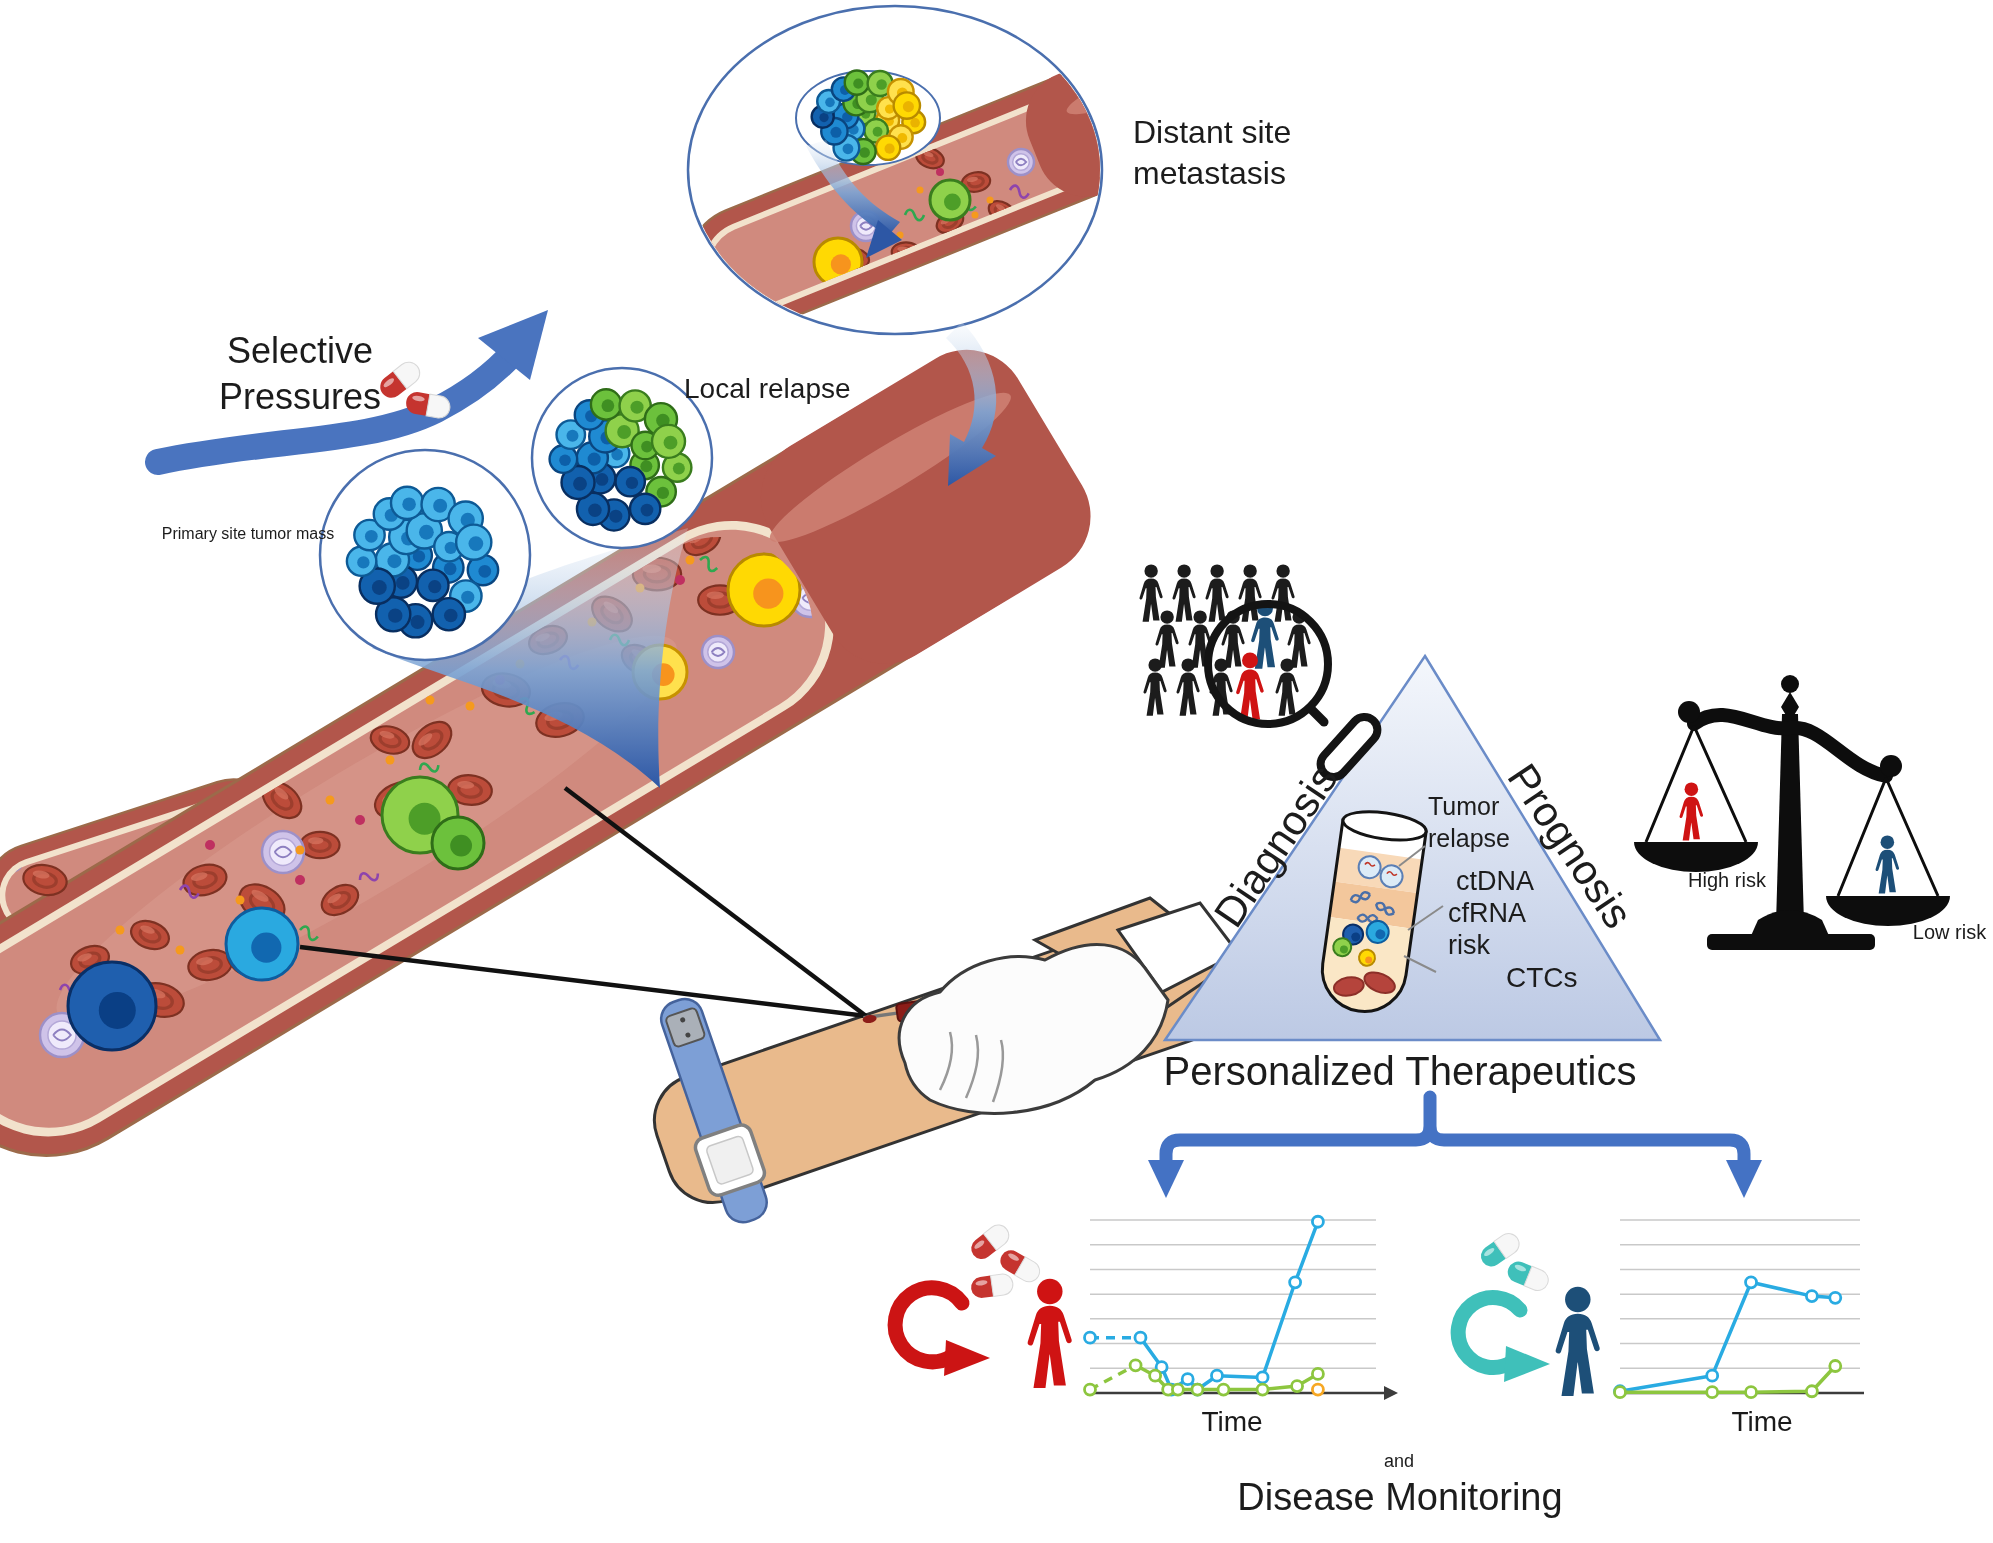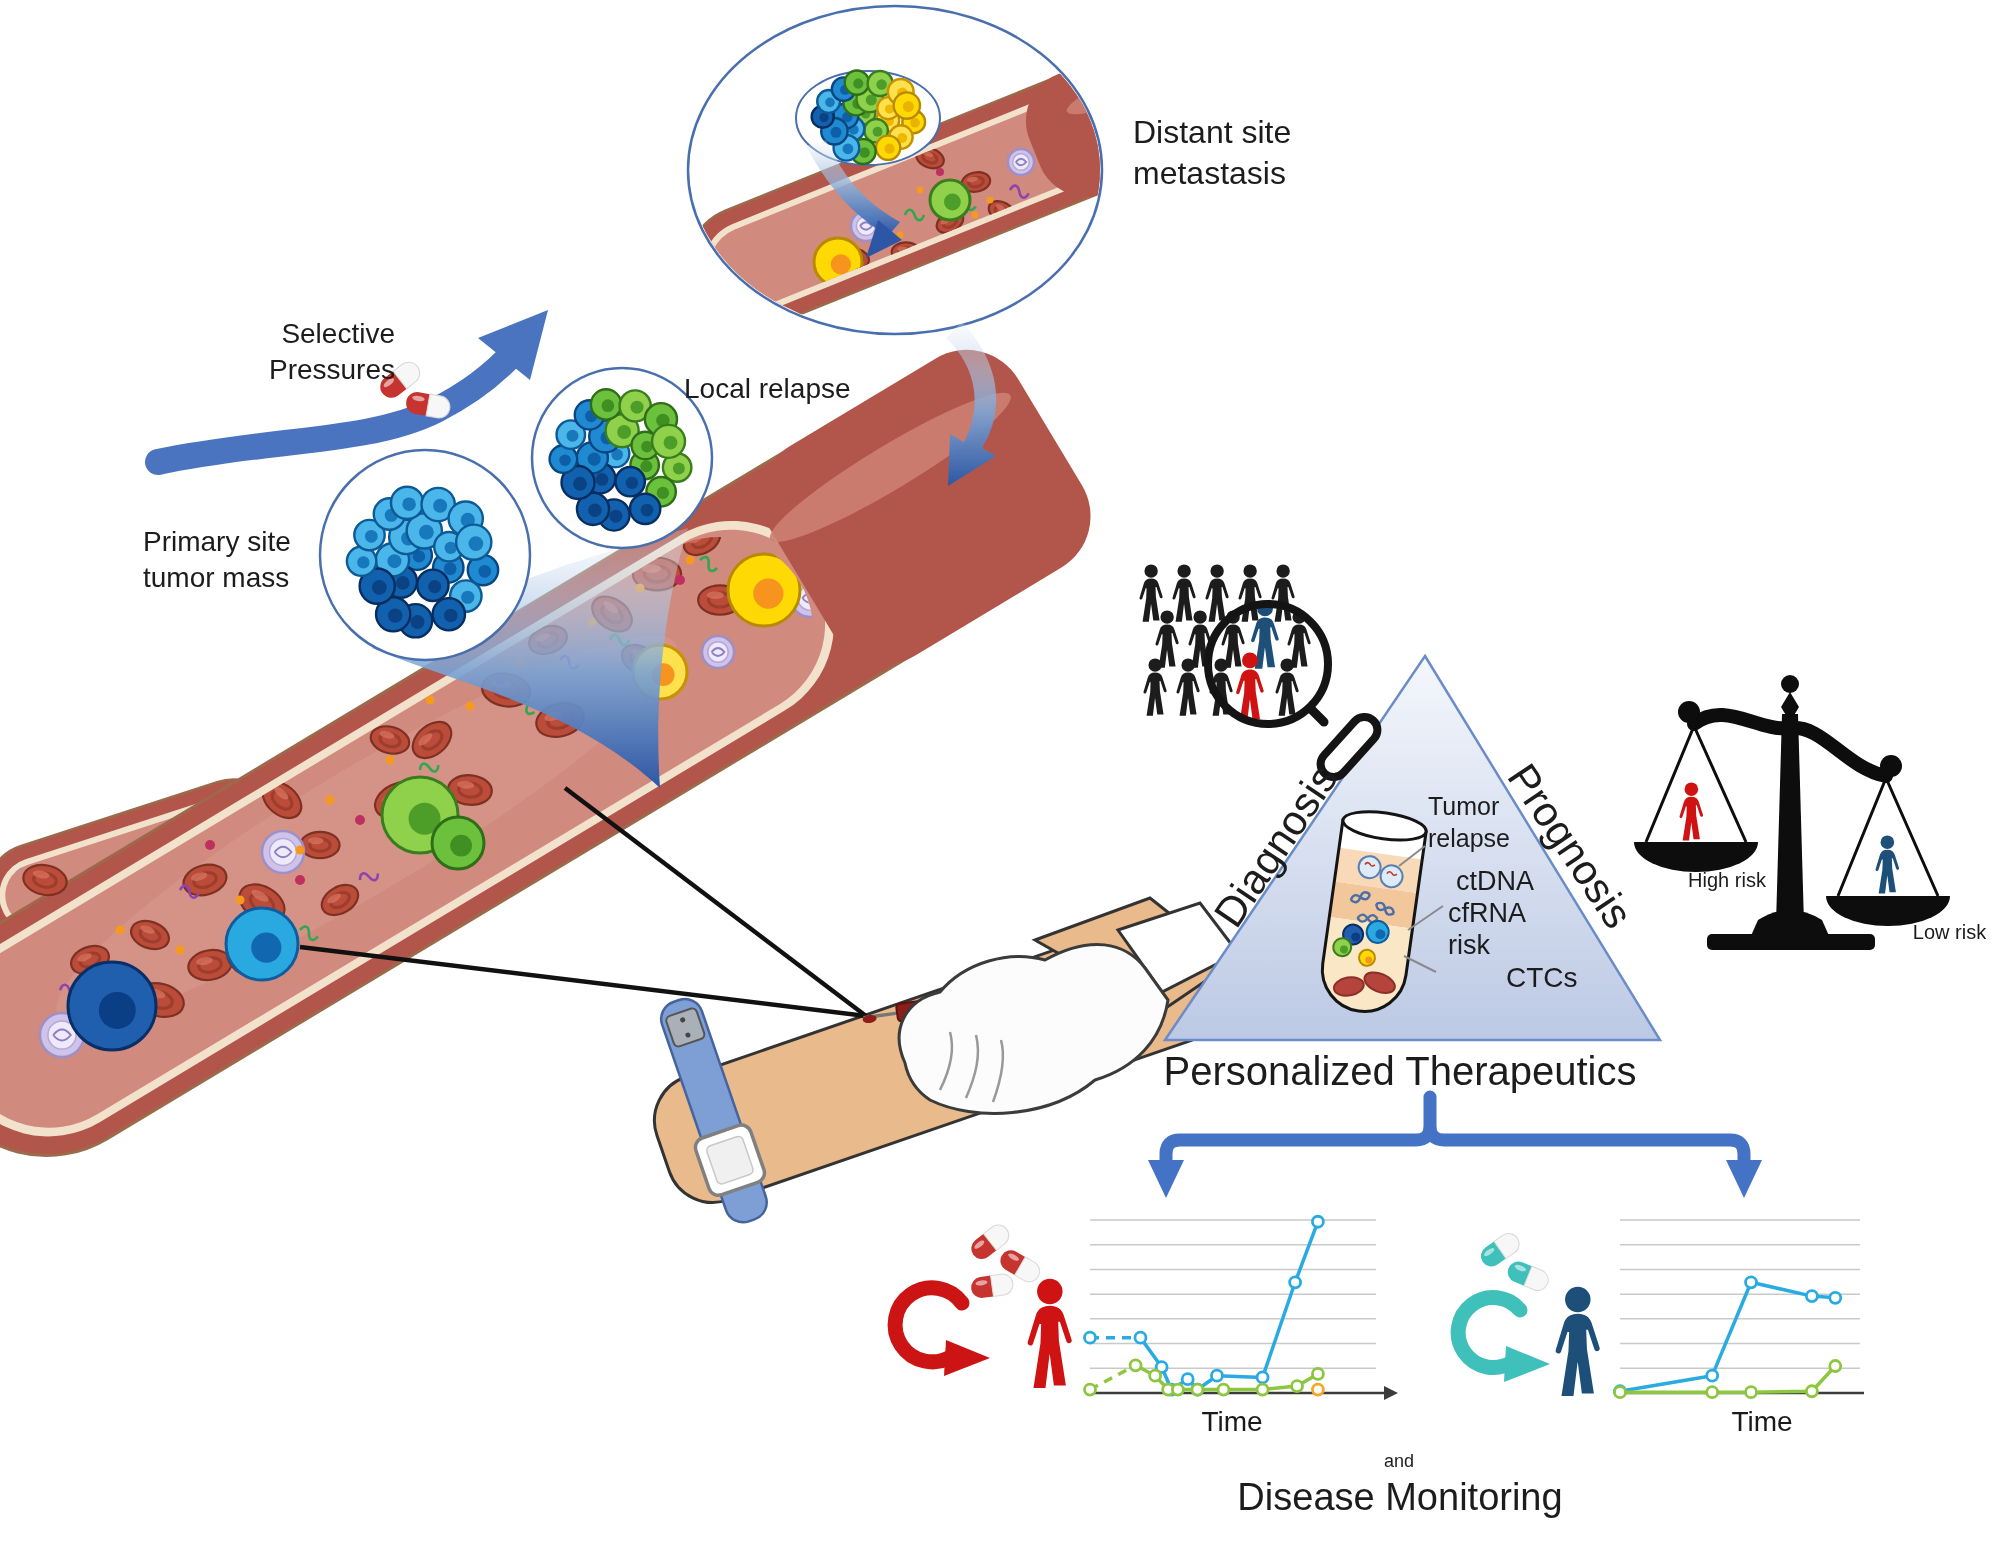--- a/index.html
+++ b/index.html
@@ -1,23 +1,23 @@
 <!DOCTYPE html>
 <html><head>
 <meta charset="utf-8">
 <style>
   html,body{margin:0;padding:0;background:#fff}
   .canvas{position:relative;width:1993px;height:1543px;background:#fff;overflow:hidden;
           font-family:"Liberation Sans",sans-serif}
   .canvas svg.art{position:absolute;left:0;top:0}
   .lbl{position:absolute;color:#1c1c1c;line-height:1.28}
   .l-distant{left:1133px;top:112px;width:185px;font-size:32px}
-  .l-selective{left:205px;top:316px;width:190px;font-size:28px;text-align:right}
+  .l-selective{left:205px;top:328px;width:190px;font-size:36px;text-align:center}
   .l-localrelapse{left:684px;top:371px;width:220px;font-size:28px}
-  .l-primary{left:143px;top:524px;width:210px;font-size:28px;}
+  .l-primary{left:143px;top:524px;width:210px;font-size:16px;text-align:center}
   .l-diagnosis{left:1276px;top:846px;font-size:42px;transform:translate(-50%,-50%) rotate(-56deg);white-space:nowrap}
   .l-prognosis{left:1570px;top:846px;font-size:42px;transform:translate(-50%,-50%) rotate(56deg);white-space:nowrap}
   .l-exo{left:1428px;top:790px;width:118px;font-size:25px}
   .l-ctdna{left:1456px;top:864px;font-size:27px}
   .l-cfrna{left:1448px;top:896px;font-size:27px}
   .l-mirna{left:1448px;top:928px;font-size:27px}
   .l-ctcs{left:1506px;top:960px;font-size:28px}
   .l-high{left:1652px;top:868px;width:150px;font-size:20px;text-align:center}
   .l-low{left:1872px;top:920px;width:155px;font-size:20px;text-align:center}
   .l-pt{left:1400px;top:1046px;font-size:40px;transform:translateX(-50%);white-space:nowrap}

